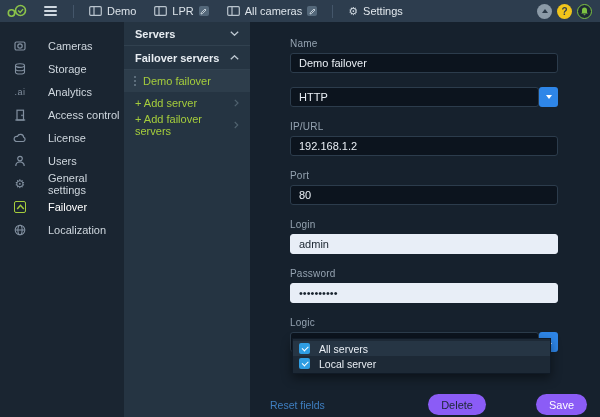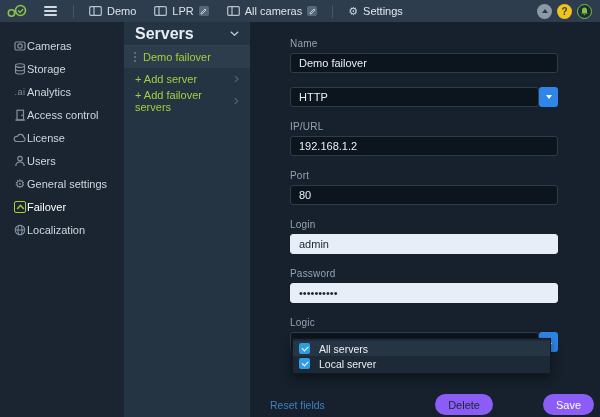--- a/index.html
+++ b/index.html
@@ -22,30 +22,30 @@
   .circle-collapse { background:#8b9aa7; }
   .circle-collapse .tri { width:0; height:0; border-left:3.5px solid transparent; border-right:3.5px solid transparent; border-bottom:4.5px solid #2a3947; }
   .circle-help { background:#f0c41b; color:#33404d; font-size:10px; font-weight:bold; }
   .circle-bell { background:#1e2a36; border:1.5px solid #7dc242; }
 
   
   .body { flex:1; display:flex; min-height:0; }
 
   
   .sidebar { width:124px; background:#1a2531; padding-top:12px; flex-shrink:0; }
-  .side-item { height:23px; display:flex; align-items:center; gap:0; padding-left:13px; color:#cfd7de; font-size:11px; cursor:pointer; }
+  .side-item { height:23px; display:flex; align-items:center; gap:21px; padding-left:13px; color:#cfd7de; font-size:11px; cursor:pointer; }
   .side-item .ic { width:14px; height:14px; display:flex; align-items:center; justify-content:center; flex-shrink:0; }
   .side-item.active { color:#ffffff; }
   .failover-box { width:12px; height:12px; border:1.5px solid #a5cd3c; border-radius:2px; display:flex; align-items:center; justify-content:center; }
   .ai-text { font-size:9px; color:#8290a0; letter-spacing:.5px; }
   .uni-ic { font-size:12px; color:#8290a0; line-height:1; }
 
   
   .server-panel { width:126px; background:#253442; flex-shrink:0; }
-  .group-header { height:24px; display:flex; align-items:center; justify-content:space-between; padding:0 11px; color:#e8edf2; font-size:16px; font-weight:bold; border-bottom:1px solid #31414f; cursor:pointer; }
+  .group-header { height:24px; display:flex; align-items:center; justify-content:space-between; padding:0 11px; color:#e8edf2; font-size:11px; font-weight:bold; border-bottom:1px solid #31414f; cursor:pointer; }
   .selected-row { height:22px; display:flex; align-items:center; background:#2d3d4b; padding-left:10px; gap:7px; cursor:pointer; }
   .drag-handle { height:10px; border-left:2px dotted #5d6e7c; }
   .selected-row span.lbl { color:#a5cd3c; font-size:11px; }
   .add-link { height:22px; display:flex; align-items:center; justify-content:space-between; padding:0 11px; color:#a5cd3c; font-size:11px; cursor:pointer; }
   .add-link:first-of-type { margin-top:14px; }
 
   
   .main { flex:1; background:#16212d; position:relative; padding:16px 42px 0 40px; }
   .field { margin-bottom:14px; }
   .field label { display:block; font-size:10px; line-height:11px; color:#95a3b1; margin-bottom:4px; letter-spacing:.2px; }
@@ -57,21 +57,21 @@
   .caret-down { width:0; height:0; border-left:3.5px solid transparent; border-right:3.5px solid transparent; border-top:4px solid #fff; }
   .caret-up { width:0; height:0; border-left:3.5px solid transparent; border-right:3.5px solid transparent; border-bottom:4px solid #fff; }
   .logic-wrap { position:relative; }
   .dropdown-panel { position:absolute; top:21px; left:2px; width:259px; background:#1d2936; border:1px solid #101a26; box-shadow:0 4px 10px rgba(0,0,0,.45); padding:2px 0; z-index:5; }
   .option-row { height:15px; display:flex; align-items:center; gap:9px; padding-left:6px; font-size:10.5px; color:#e9eef4; cursor:pointer; }
   .option-row.hover { background:#263544; }
   .checkbox { width:11px; height:11px; background:#2f9de2; border-radius:2px; position:relative; flex-shrink:0; }
   .checkbox::after { content:""; position:absolute; left:2.5px; top:2.5px; width:5px; height:2.5px; border-left:1.5px solid #fff; border-bottom:1.5px solid #fff; transform:rotate(-45deg); }
 
   
-  .footer { position:absolute; left:20px; right:6px; bottom:2px; height:21px; display:flex; align-items:center; }
+  .footer { position:absolute; left:20px; right:13px; bottom:2px; height:21px; display:flex; align-items:center; }
   .reset-link { color:#3f7fc1; font-size:10.5px; cursor:pointer; }
   .pill { height:21px; border-radius:11px; background:#8b5cf6; border:none; font-size:11px; display:flex; align-items:center; padding:0 13px; cursor:pointer; font-family:"Liberation Sans","DejaVu Sans",sans-serif; }
   .pill.delete { margin-left:auto; color:#1b2733; }
   .pill.save { margin-left:50px; color:#ffffff; }
 
   svg { display:block; }
 </style>
 </head>
 <body>
 
@@ -234,20 +234,26 @@
           </span>
         <span>Localization</span>
       </div>
     </div>
 
     <div class="server-panel">
       <div class="group-header">
         <span>Servers</span>
         <svg width="9" height="5" viewBox="0 0 9 5">
             <polyline points="0.8,0.8 4.5,4.2 8.2,0.8" fill="none" stroke="#c0cad3" stroke-width="1.3"></polyline>
+          </svg>
+      </div>
+      <div class="group-header">
+        <span>Failover servers</span>
+        <svg width="9" height="5" viewBox="0 0 9 5">
+            <polyline points="0.8,4.2 4.5,0.8 8.2,4.2" fill="none" stroke="#c0cad3" stroke-width="1.3"></polyline>
           </svg>
       </div>
       <div class="selected-row">
         <span class="drag-handle"></span>
         <span class="lbl">Demo failover</span>
       </div>
       <div class="add-link">
         <span>+ Add server</span>
         <svg width="5" height="8" viewBox="0 0 5 8">
             <polyline points="0.8,0.8 4,4 0.8,7.2" fill="none" stroke="#50626f" stroke-width="1.2"></polyline>

